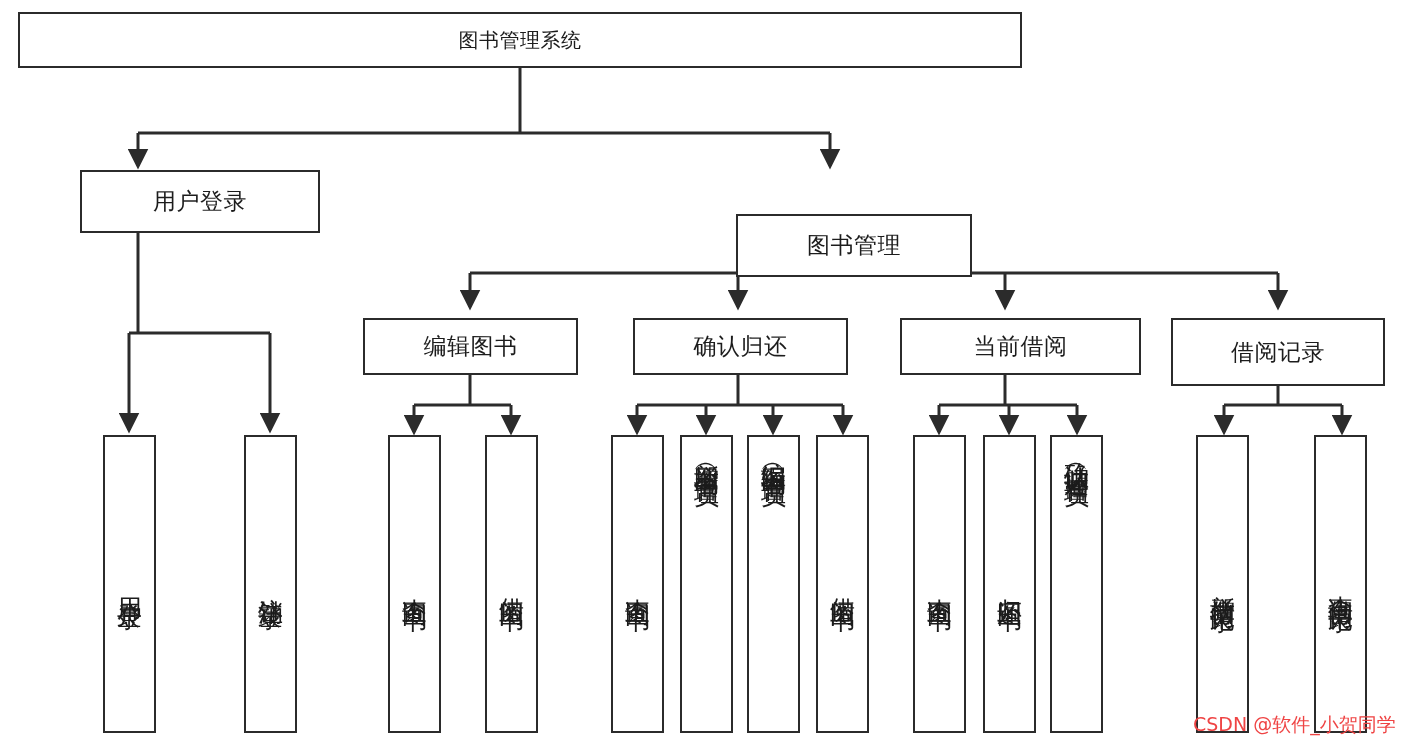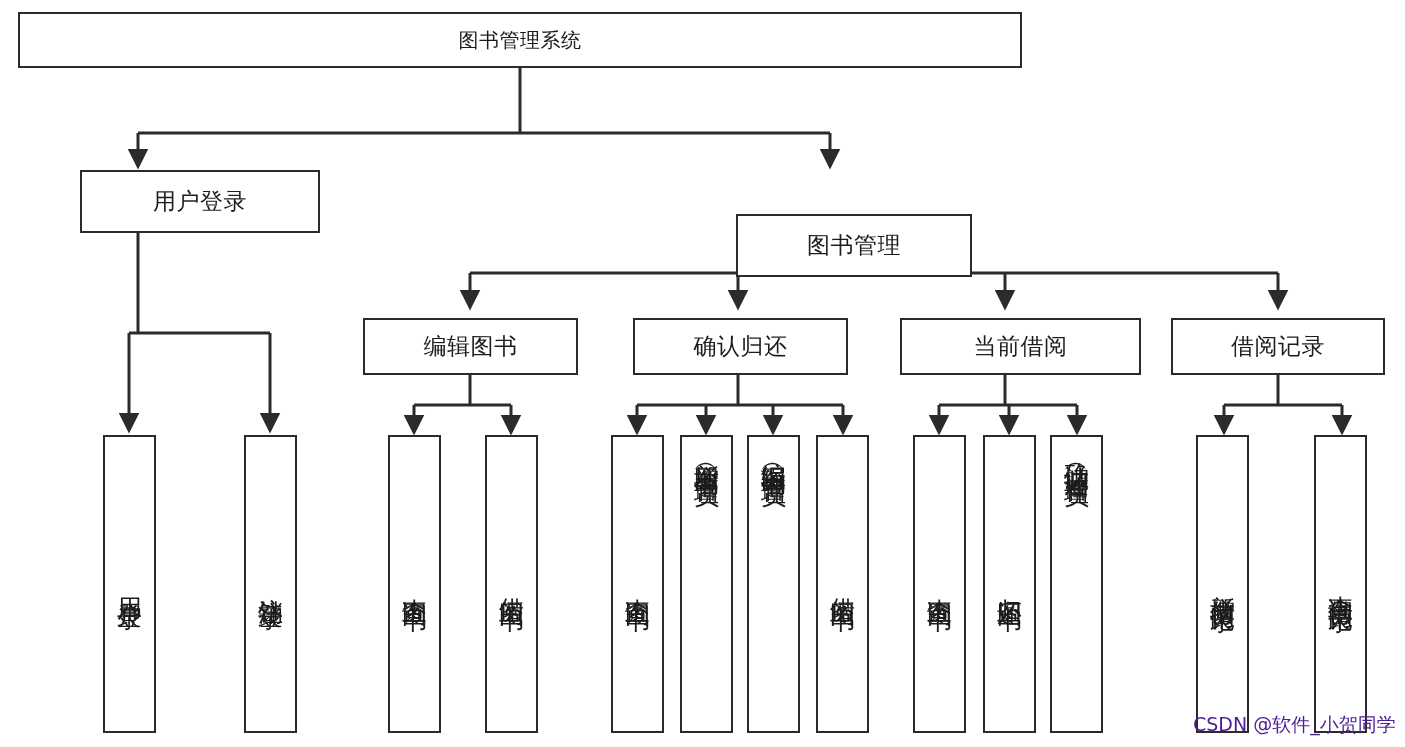--- a/index.html
+++ b/index.html
@@ -67,21 +67,21 @@
   }
   .node.vert.centered {
     align-items: center;
     padding-top: 0;
   }
   .watermark {
     position: absolute;
     left: 1193px;
     top: 712px;
     font-size: 19px;
-    color: #4c1d95;
+    color: #ef4444;
     white-space: nowrap;
     z-index: 5;
     font-family: "DejaVu Sans", "Liberation Sans", sans-serif;
   }
 </style>
 </head>
 <body>
 
 <div id="diagram-root">
 
@@ -154,21 +154,21 @@
   </div>
 
   <div class="node horiz" style="left:633px; top:318px; width:215px; height:57px;">
     <span class="node-label">确认归还</span>
   </div>
 
   <div class="node horiz" style="left:900px; top:318px; width:241px; height:57px;">
     <span class="node-label">当前借阅</span>
   </div>
 
-  <div class="node horiz" style="left:1171px; top:318px; width:214px; height:57px;">
+  <div class="node horiz" style="left:1171px; top:318px; width:214px; height:68px;">
     <span class="node-label">借阅记录</span>
   </div>
 
   <div class="node vert centered" style="left:103px; top:435px; width:53px; height:298px;">
     <span class="node-label">用户登录</span>
   </div>
 
   <div class="node vert centered" style="left:244px; top:435px; width:53px; height:298px;">
     <span class="node-label">注销登录</span>
   </div>

